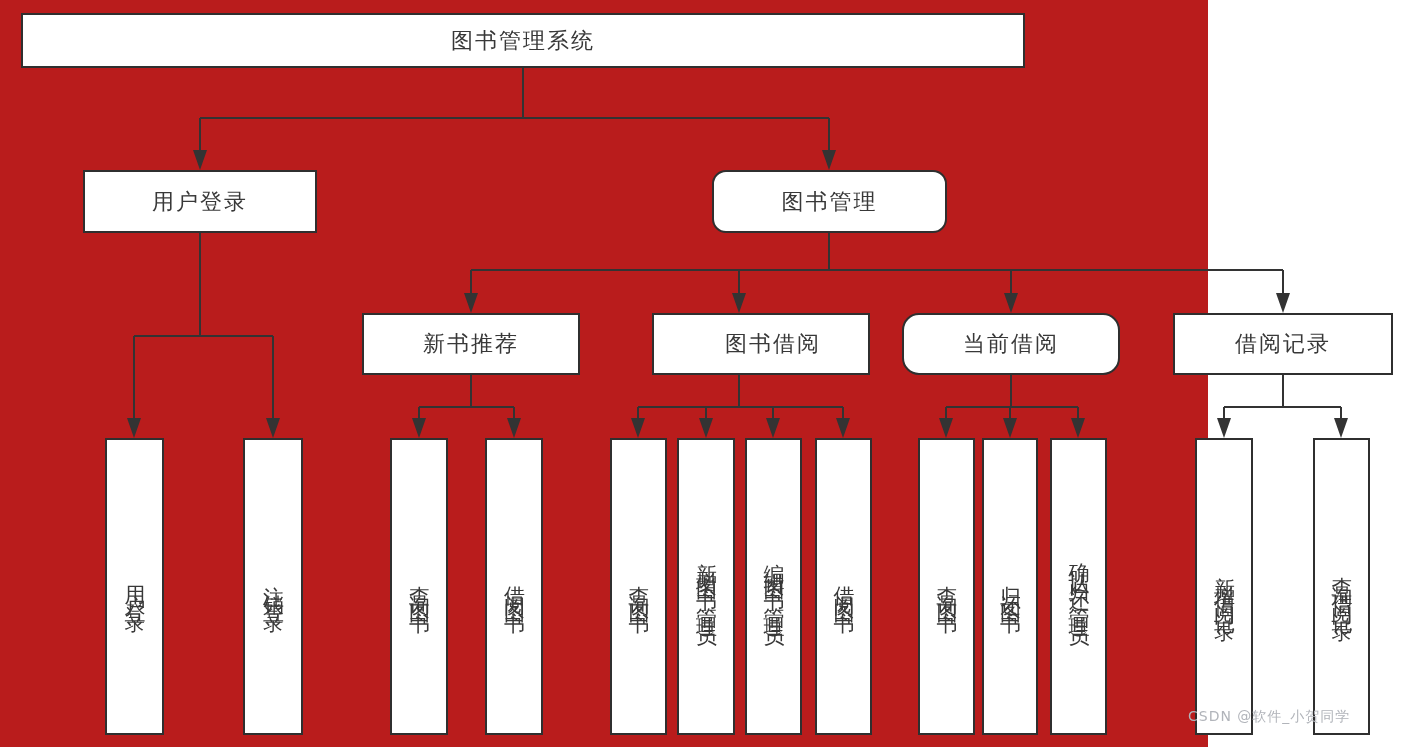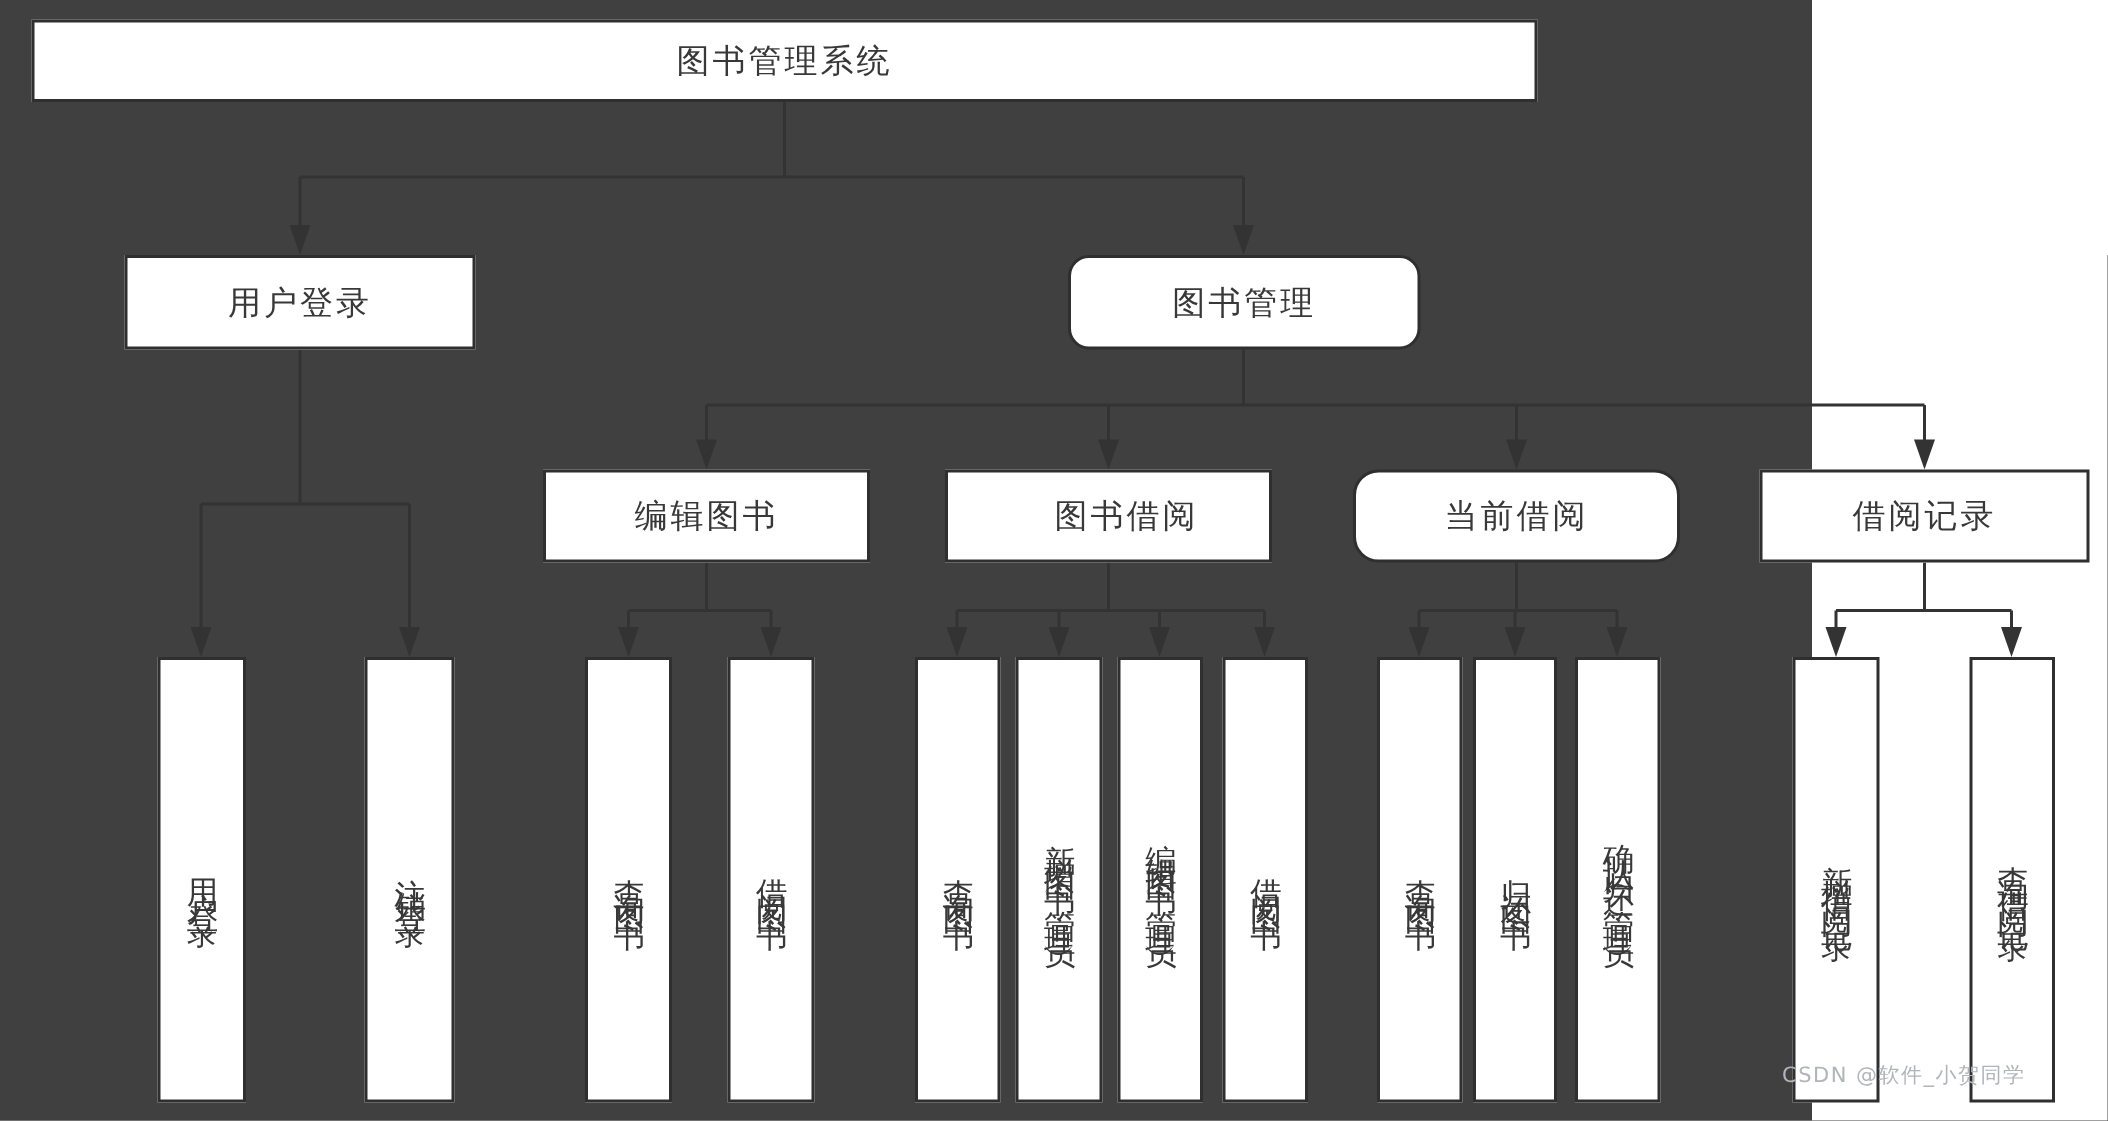--- a/index.html
+++ b/index.html
@@ -5,21 +5,21 @@
   html, body { margin: 0; padding: 0; }
   body {
     width: 1405px; height: 747px;
     background: #ffffff;
     font-family: "DejaVu Sans", "Liberation Sans", sans-serif;
     overflow: hidden;
   }
   #canvas {
     position: relative;
     width: 1208px; height: 747px;
-    background: #404040;
+    background: #b91c1c;
   }
   #wires {
     position: absolute; left: 0; top: 0;
     width: 1405px; height: 747px;
     pointer-events: none;
   }
   .node {
     position: absolute;
     box-sizing: border-box;
     border: 2px solid #2f2f2f;
@@ -101,22 +101,22 @@
       <polygon points="1217,418 1231,418 1224,438"></polygon>
       <polygon points="1334,418 1348,418 1341,438"></polygon>
     </g>
   </svg>
 
   <div class="node" style="left:21px; top:13px; width:1004px; height:55px;">图书管理系统</div>
 
   <div class="node" style="left:83px; top:170px; width:234px; height:63px;">用户登录</div>
   <div class="node" style="left:712px; top:170px; width:235px; height:63px;border-radius:14px;">图书管理</div>
 
-  <div class="node" style="left:362px; top:313px; width:218px; height:62px;">编辑图书</div>
-  <div class="node" style="left:630px; top:313px; width:218px; height:62px;padding-left:24px;">图书借阅</div>
+  <div class="node" style="left:362px; top:313px; width:218px; height:62px;">新书推荐</div>
+  <div class="node" style="left:652px; top:313px; width:218px; height:62px;padding-left:24px;">图书借阅</div>
   <div class="node" style="left:902px; top:313px; width:218px; height:62px;border-radius:17px;">当前借阅</div>
   <div class="node" style="left:1173px; top:313px; width:220px; height:62px;">借阅记录</div>
 
   <div class="leaf" style="left:105px; top:438px; width:59px; height:297px;">
     <span>用户登录</span>
   </div>
   <div class="leaf" style="left:243px; top:438px; width:60px; height:297px;">
     <span>注销登录</span>
   </div>
 

